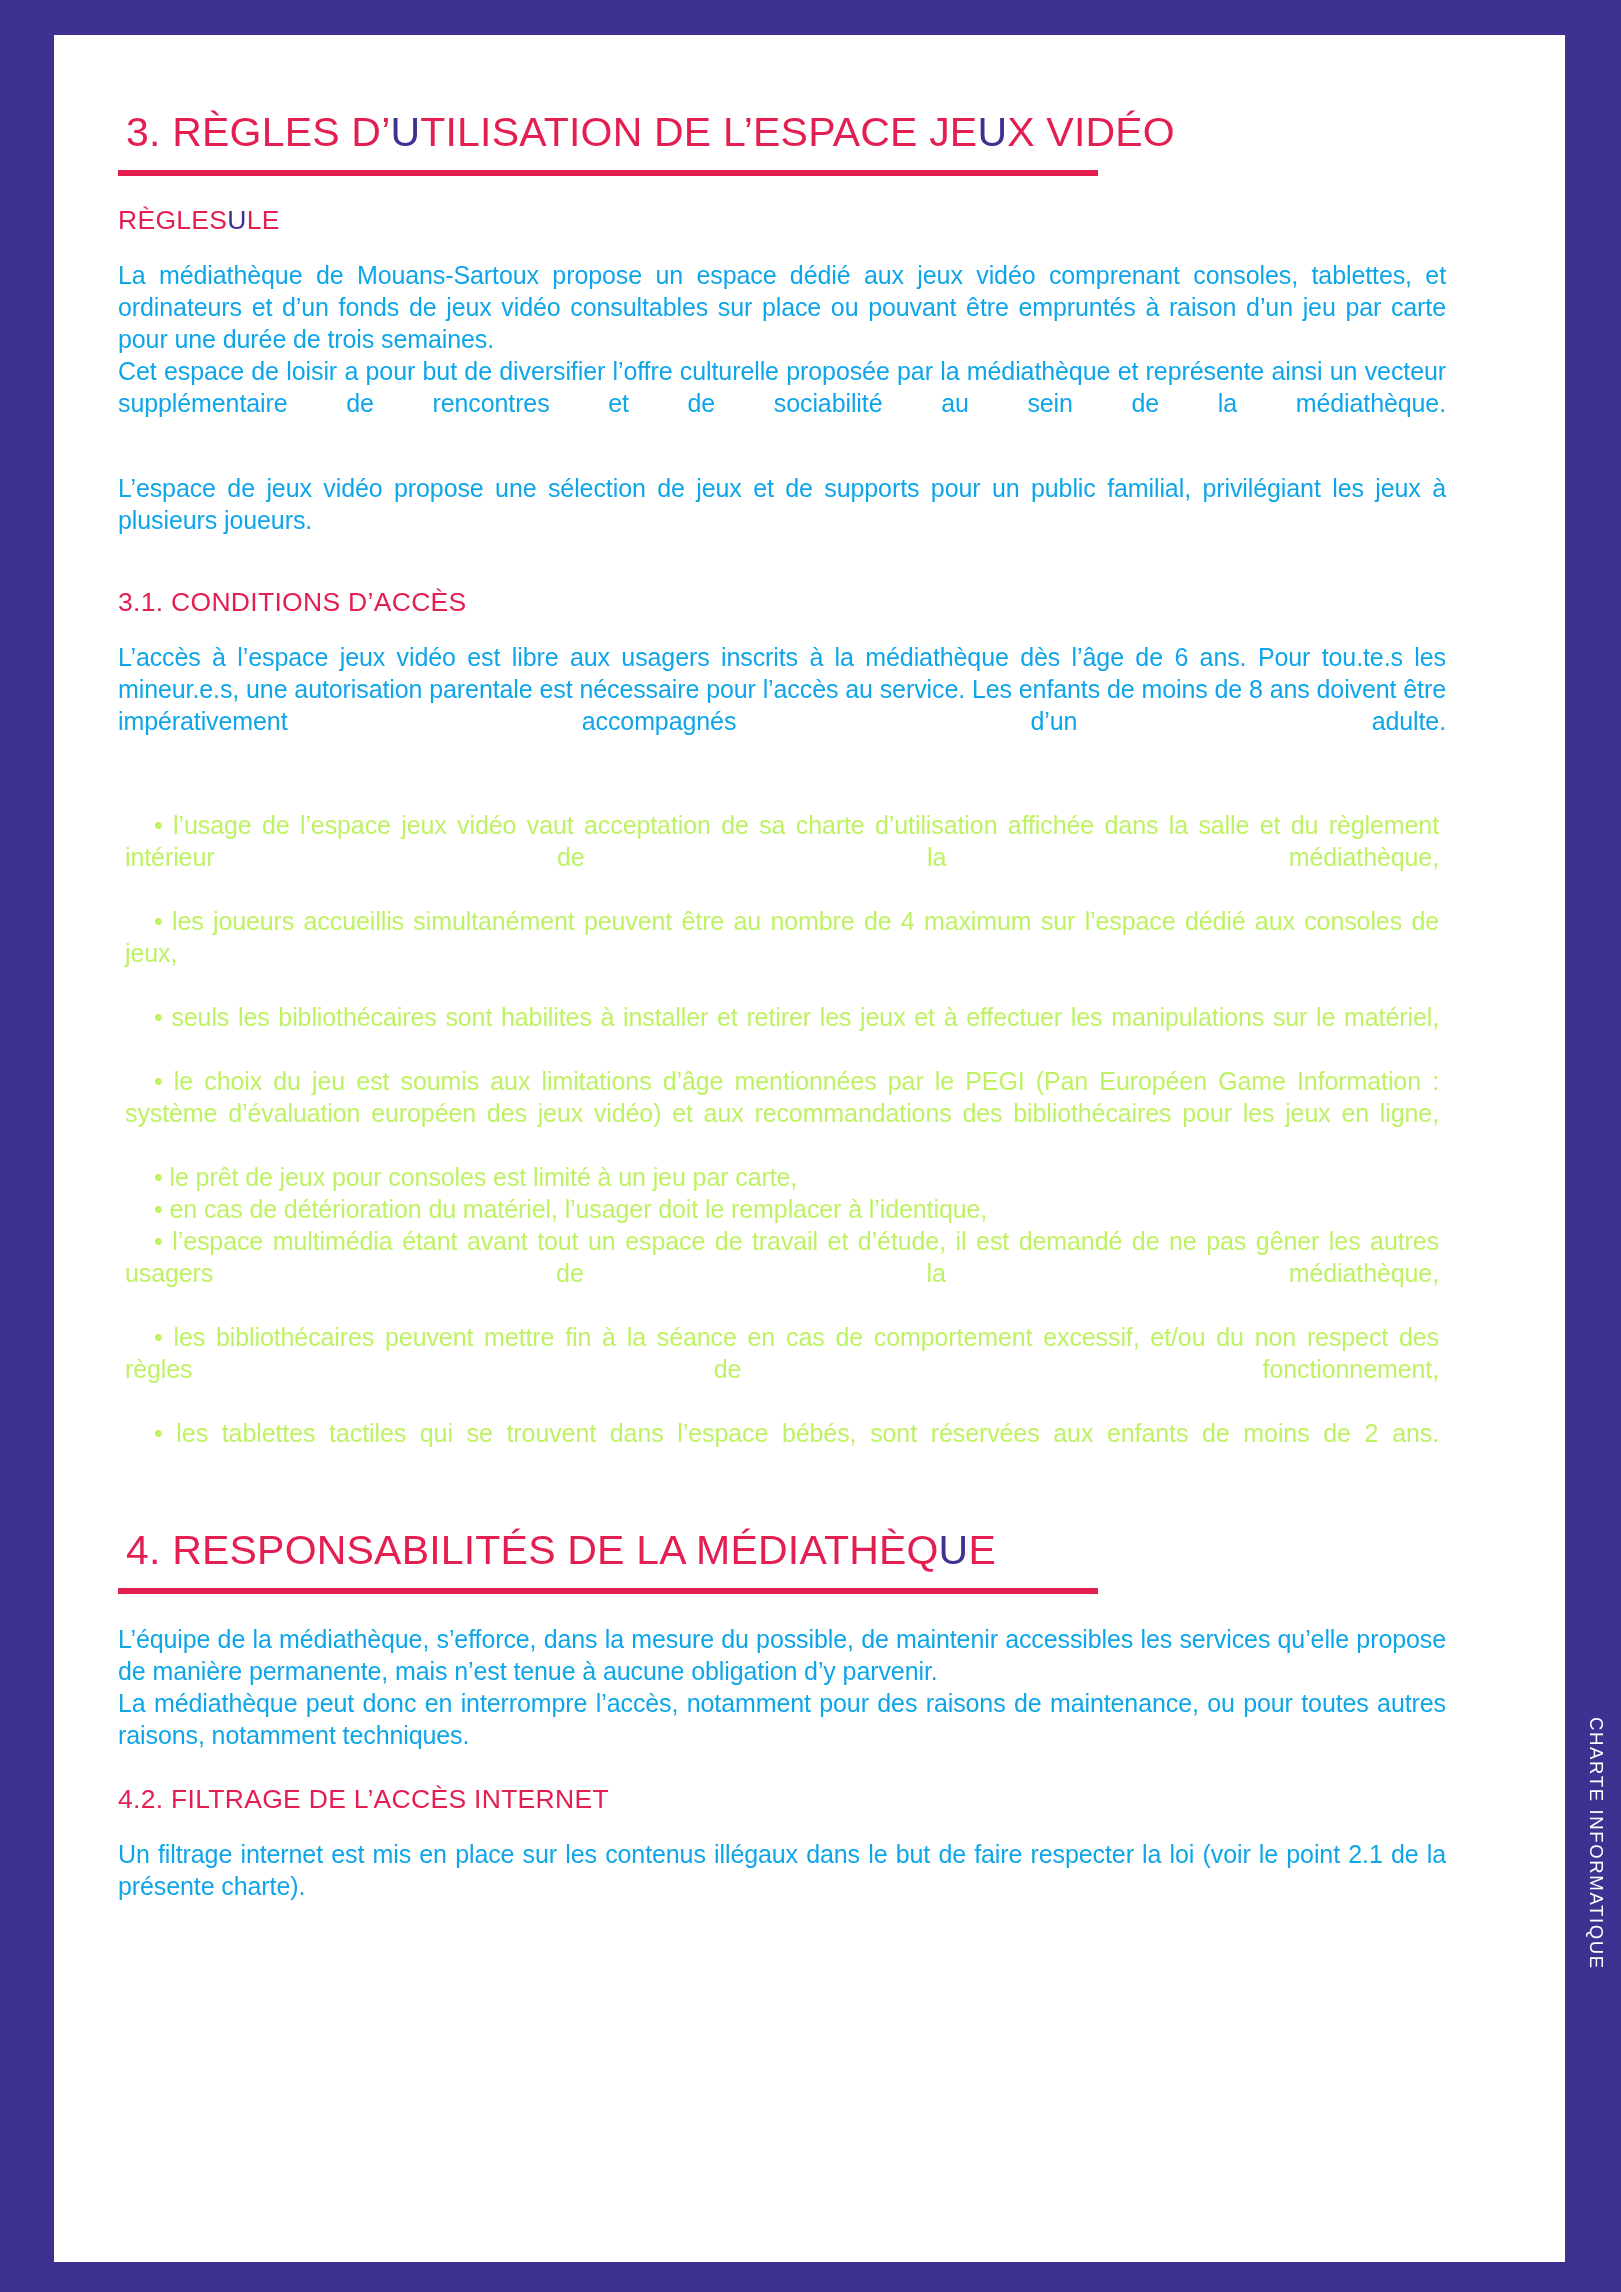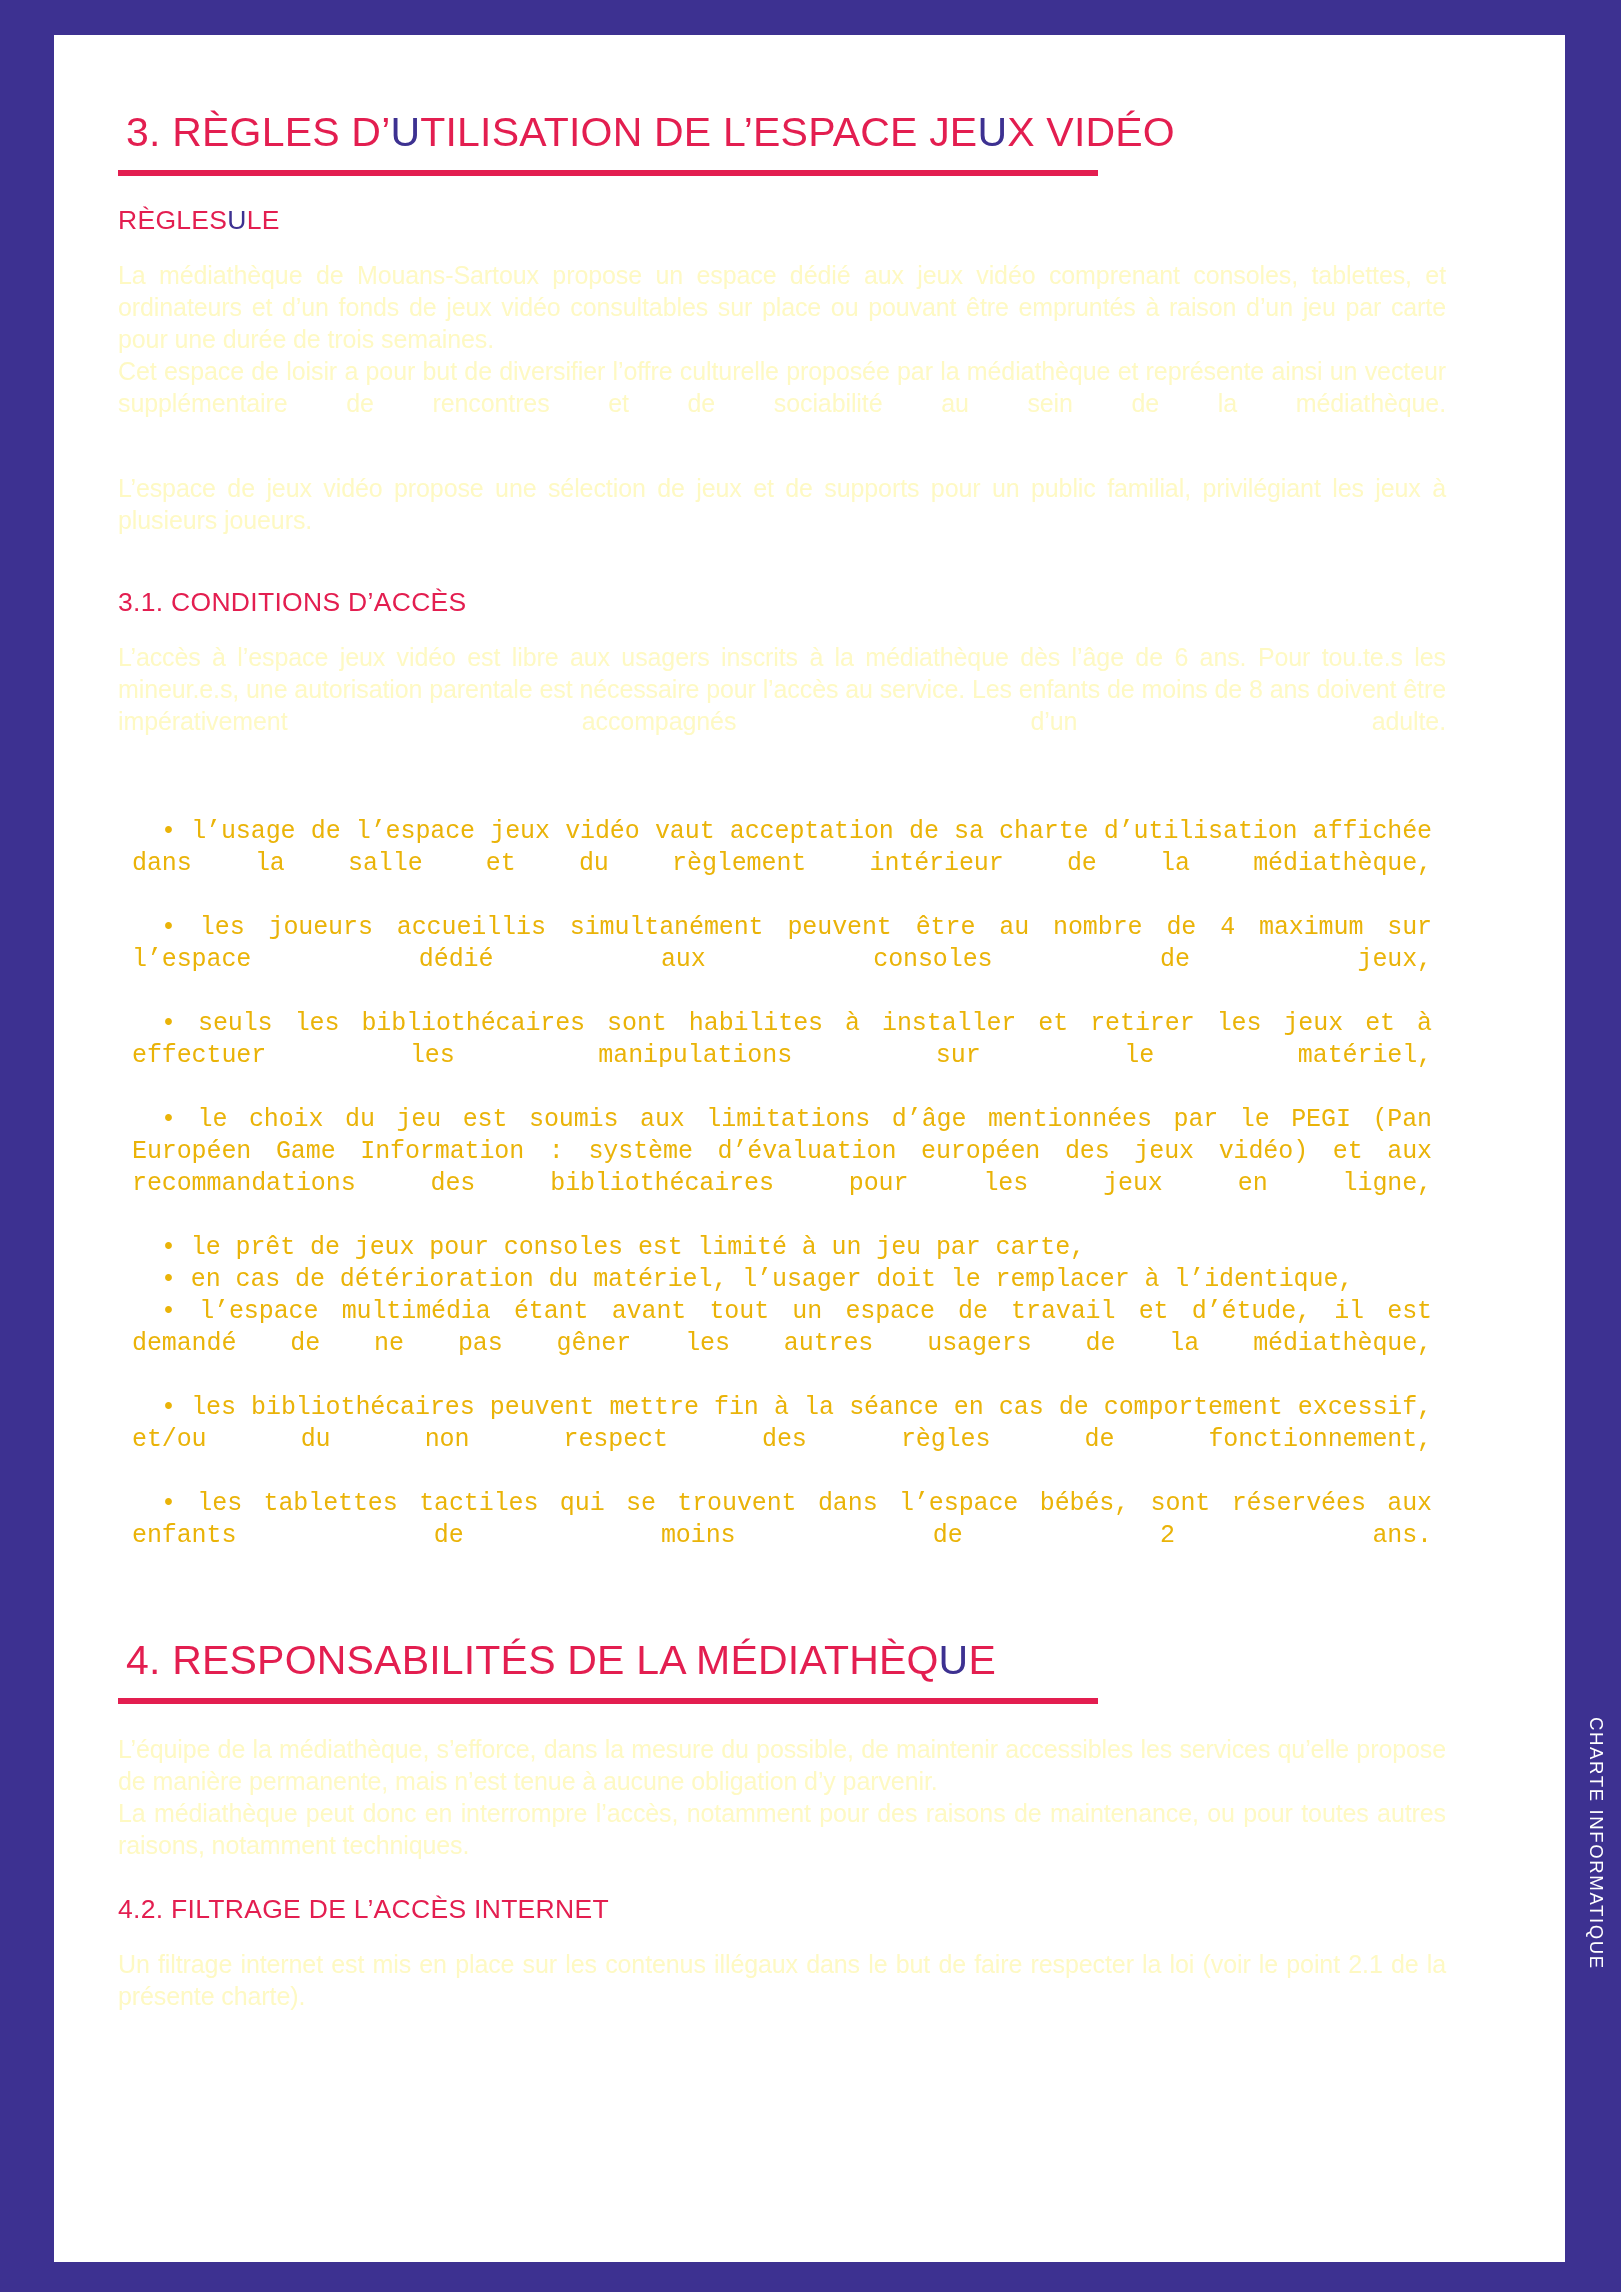--- a/index.html
+++ b/index.html
@@ -88,21 +88,21 @@
     line-height: 1.15;
     margin: 0 0 23.5px 0;
     white-space: nowrap;
   }
   .sub-title .u { color: #3d3191; }
 
   .sub-title.tight { margin-bottom: 19.6px; }
 
   
   p.body {
-    color: #fef9c3;
+    color: #0ea5e9;
     font-family: "Liberation Sans", sans-serif;
     font-size: 25px;
     line-height: 1.28;
     margin: 0;
     font-weight: 400;
     letter-spacing: -0.1px;
   }
   p.body.just { text-align: justify; }
   p.body.just-all { text-align: justify; }
   p.body.just-all::after {
@@ -111,24 +111,24 @@
     width: 100%;
   }
 
   .gap-sm { height: 21.6px; }
   .gap-md { height: 33px; }
   .gap-lg { height: 51px; }
 
   
   ul.bullets {
     list-style: none;
-    margin: 14px;
+    margin: 7px;
     padding: 0;
-    color: #eab308;
-    font-family: Liberation Mono, monospace;
+    color: #bef264;
+    font-family: Liberation Sans, sans-serif;
     font-size: 25px;
     line-height: 1.28;
     letter-spacing: -0.1px;
   }
   ul.bullets li {
     margin: 0;
     padding: 0;
     text-indent: 29px;
     text-align: justify;
   }

